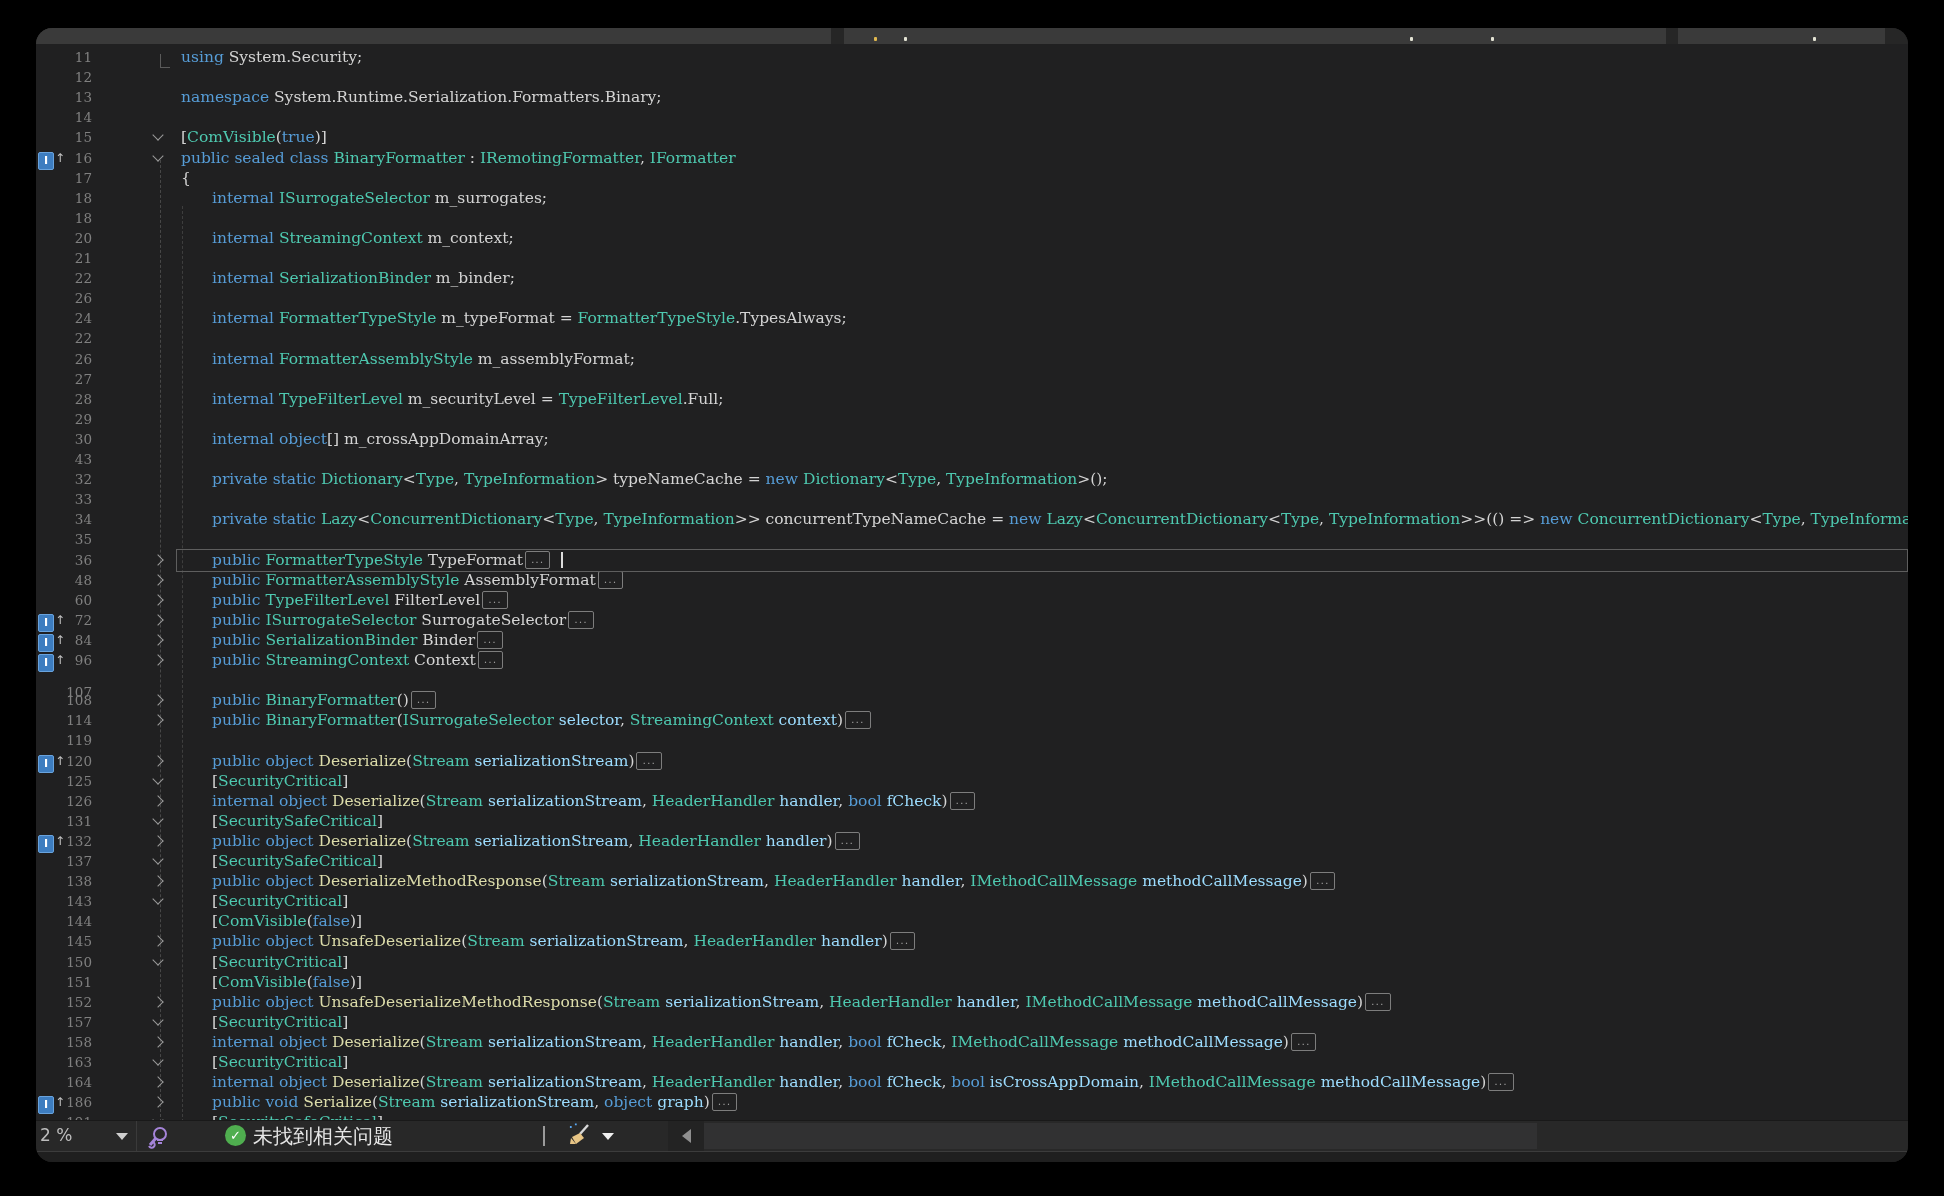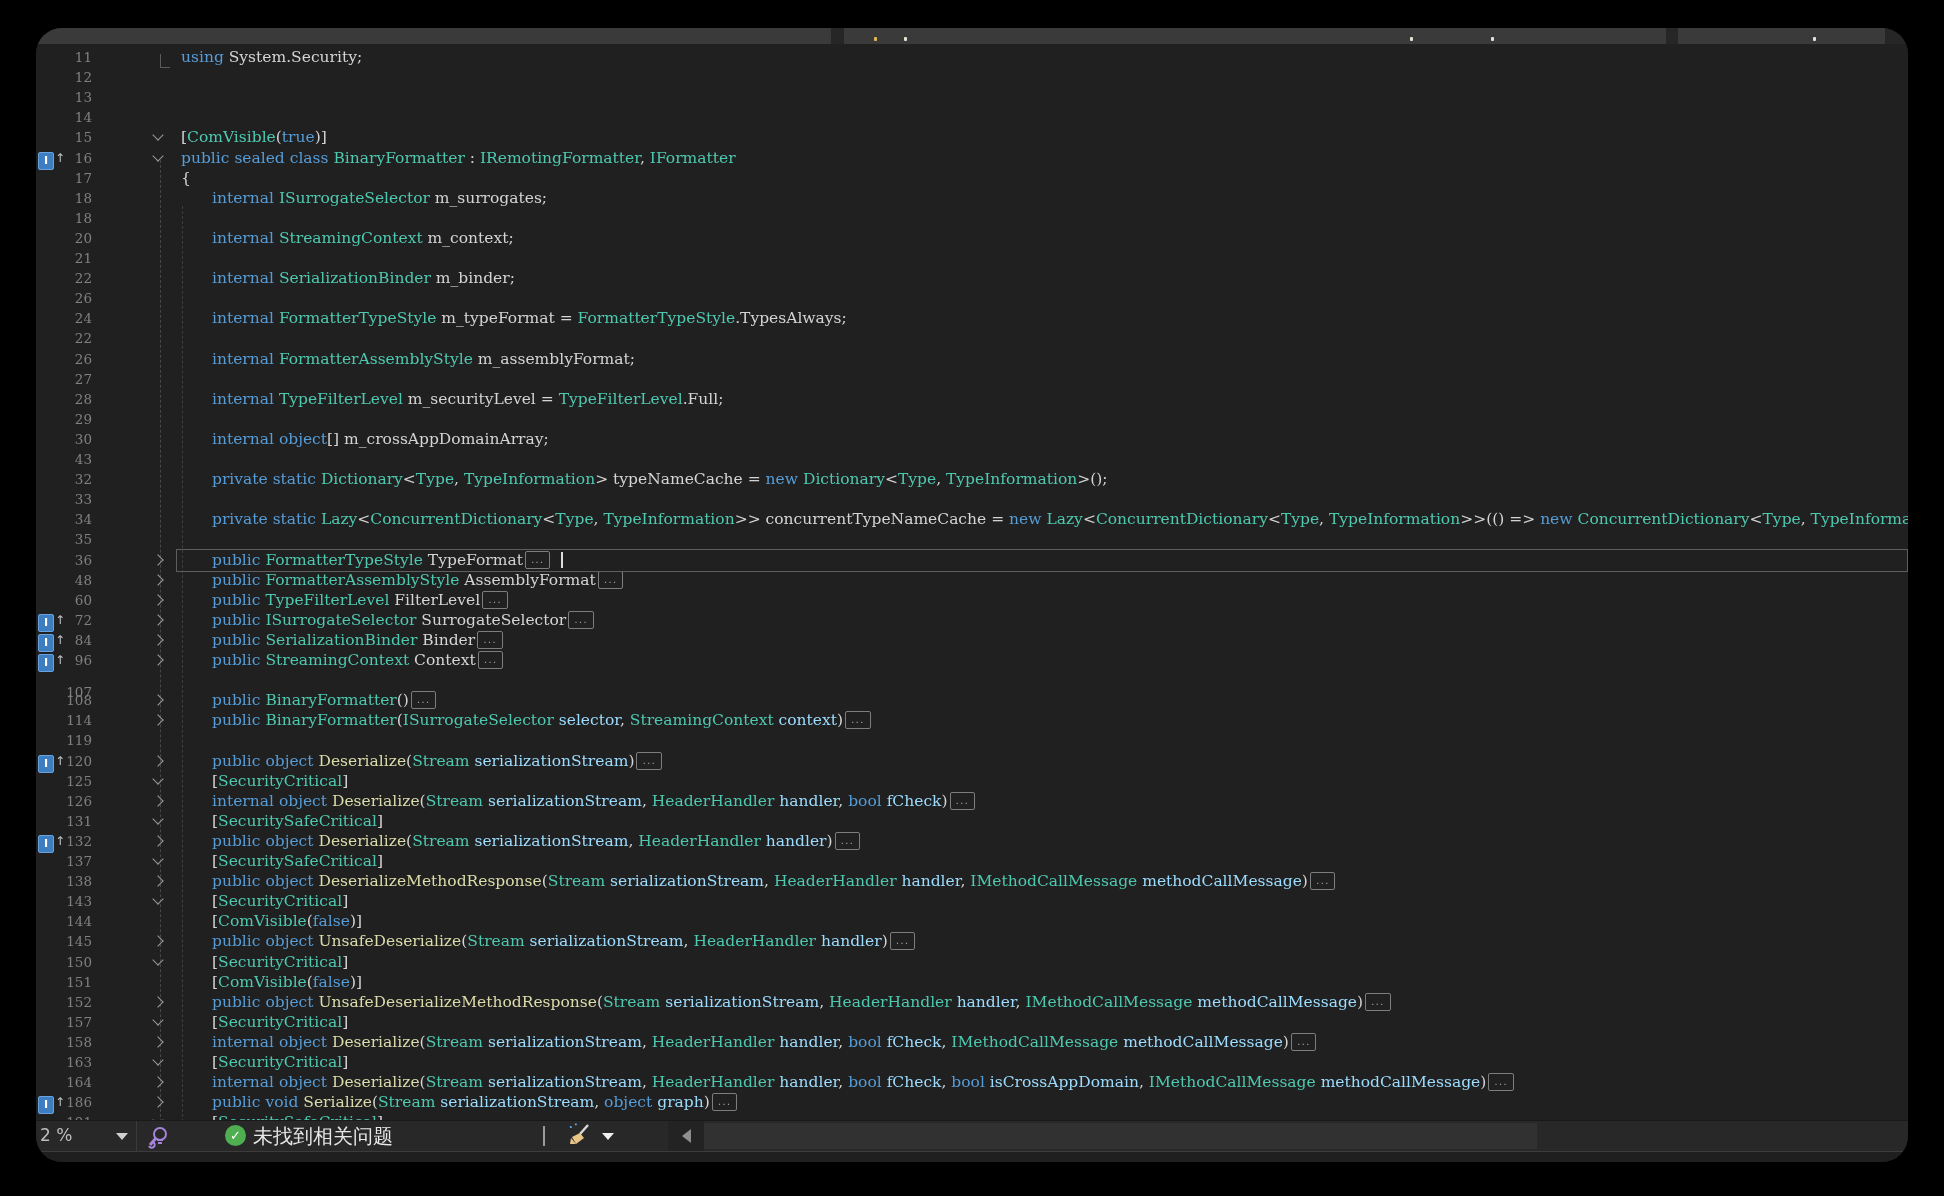--- a/index.html
+++ b/index.html
@@ -1,19 +1,19 @@
 <!DOCTYPE html>
 <html><head>
 <meta charset="utf-8">
 <style>
   html,body{margin:0;padding:0;background:#000;}
   .screen{position:relative;width:1944px;height:1196px;background:#000;overflow:hidden;
           font-family:"DejaVu Sans",sans-serif;}
   .app-window{position:absolute;left:36px;top:28px;width:1872px;height:1134px;
-              background:#202021;border-radius:26px;overflow:hidden;}
+              background:#202021;border-radius:16px;overflow:hidden;}
   
   .tabstrip{position:absolute;left:0;top:0;width:100%;height:16px;background:#262626;}
   .tabseg{position:absolute;top:0;height:16px;background:#3a3a3a;}
   .tabdot{position:absolute;width:3px;height:4px;top:9px;border-radius:1px;}
   
   .editor{position:absolute;left:0;top:16px;width:100%;height:1078px;background:#202021;overflow:hidden;}
   .guide{position:absolute;width:0;border-left:1px dashed #4a4a4a;}
   .using-bracket{position:absolute;left:124px;top:10px;width:9px;height:13px;
                  border-left:1px solid #5a5a5a;border-bottom:1px solid #5a5a5a;}
   .row{position:absolute;left:0;width:100%;height:20px;line-height:20px;white-space:pre;
@@ -72,21 +72,21 @@
         <div class="tabdot" style="left: 1777px; background: rgb(227, 227, 212);"></div>
       </div>
 
     <div class="editor" id="editor">
       <div class="using-bracket"></div>
       <div class="guide" id="outline-guide" style="left:124px;top:116px;height:962px;border-left-color:#474747;"></div>
       <div class="guide" id="indent-guide" style="left:146px;top:162px;height:916px;border-left-color:#3e3e3e;"></div>
       <div id="rows">
           <div class="row" style="top: 3px;"><span class="ln">11</span><span class="content" style="left: 145px;"><span style="color: rgb(86, 156, 214);">using</span><span style="color: rgb(212, 212, 212);"> System.Security;</span></span></div>
           <div class="row" style="top: 23.1px;"><span class="ln">12</span><span class="content" style="left: 145px;"></span></div>
-          <div class="row" style="top: 43.2px;"><span class="ln">13</span></div>
+          <div class="row" style="top: 43.2px;"><span class="ln">13</span><span class="content" style="left: 145px;"><span style="color: rgb(86, 156, 214);">namespace</span><span style="color: rgb(212, 212, 212);"> System.Runtime.Serialization.Formatters.Binary;</span></span></div>
           <div class="row" style="top: 63.3px;"><span class="ln">14</span><span class="content" style="left: 145px;"></span></div>
           <div class="row" style="top: 83.4px;"><span class="ln">15</span><span class="chev down"></span><span class="content" style="left: 145px;"><span style="color: rgb(212, 212, 212);">[</span><span style="color: rgb(78, 201, 176);">ComVisible</span><span style="color: rgb(212, 212, 212);">(</span><span style="color: rgb(86, 156, 214);">true</span><span style="color: rgb(212, 212, 212);">)]</span></span></div>
           <div class="row" style="top: 103.5px;"><span class="glyph"><span class="gbox">I</span><span class="garr">↑</span></span><span class="ln">16</span><span class="chev down"></span><span class="content" style="left: 145px;"><span style="color: rgb(86, 156, 214);">public</span><span style="color: rgb(212, 212, 212);"> </span><span style="color: rgb(86, 156, 214);">sealed</span><span style="color: rgb(212, 212, 212);"> </span><span style="color: rgb(86, 156, 214);">class</span><span style="color: rgb(212, 212, 212);"> </span><span style="color: rgb(78, 201, 176);">BinaryFormatter</span><span style="color: rgb(212, 212, 212);"> : </span><span style="color: rgb(78, 201, 176);">IRemotingFormatter</span><span style="color: rgb(212, 212, 212);">, </span><span style="color: rgb(78, 201, 176);">IFormatter</span></span></div>
           <div class="row" style="top: 123.6px;"><span class="ln">17</span><span class="content" style="left: 145px;"><span style="color: rgb(212, 212, 212);">{</span></span></div>
           <div class="row" style="top: 143.7px;"><span class="ln">18</span><span class="content" style="left: 176px;"><span style="color: rgb(86, 156, 214);">internal</span><span style="color: rgb(212, 212, 212);"> </span><span style="color: rgb(78, 201, 176);">ISurrogateSelector</span><span style="color: rgb(212, 212, 212);"> m_surrogates;</span></span></div>
           <div class="row" style="top: 163.8px;"><span class="ln">18</span><span class="content" style="left: 176px;"></span></div>
           <div class="row" style="top: 183.9px;"><span class="ln">20</span><span class="content" style="left: 176px;"><span style="color: rgb(86, 156, 214);">internal</span><span style="color: rgb(212, 212, 212);"> </span><span style="color: rgb(78, 201, 176);">StreamingContext</span><span style="color: rgb(212, 212, 212);"> m_context;</span></span></div>
           <div class="row" style="top: 204px;"><span class="ln">21</span><span class="content" style="left: 176px;"></span></div>
           <div class="row" style="top: 224.1px;"><span class="ln">22</span><span class="content" style="left: 176px;"><span style="color: rgb(86, 156, 214);">internal</span><span style="color: rgb(212, 212, 212);"> </span><span style="color: rgb(78, 201, 176);">SerializationBinder</span><span style="color: rgb(212, 212, 212);"> m_binder;</span></span></div>
           <div class="row" style="top: 244.2px;"><span class="ln">26</span><span class="content" style="left: 176px;"></span></div>

